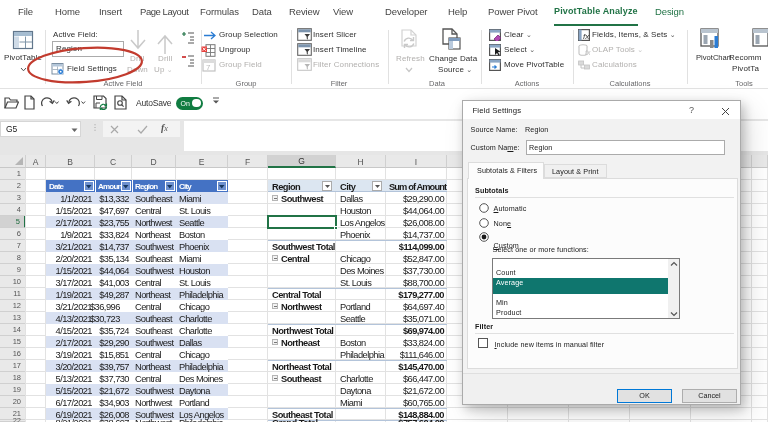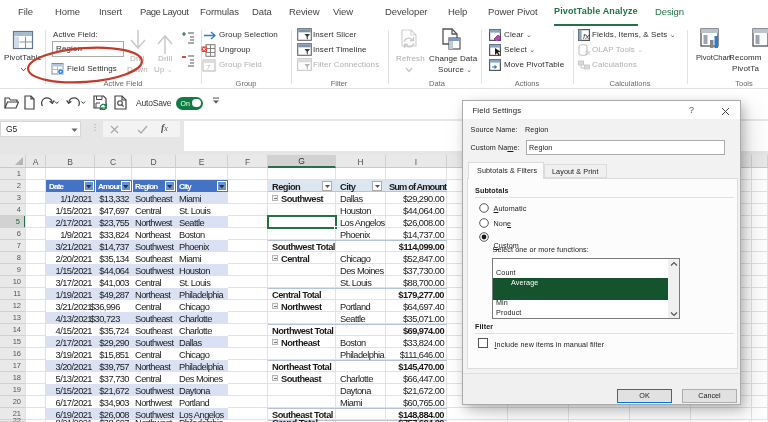--- a/index.html
+++ b/index.html
@@ -590,21 +590,21 @@
     </svg>
     <div class="dt" style="left:30.5px;top:117.5px">Non<u>e</u></div>
 <svg class="ab" style="left:16px;top:131px" width="10" height="10" viewBox="0 0 10 10">
       <circle cx="5" cy="5" r="4.3" fill="#fff" stroke="#555" stroke-width="1"></circle>
       <circle cx="5" cy="5" r="2.4" fill="#1a1a1a"></circle>
     </svg>
     <div class="dt" style="left:30.5px;top:140px"><u>C</u>ustom</div>
 <div class="dt" style="left:29.5px;top:144px">Select one or more functions:</div>
 <div class="ab" style="left:29px;top:156.5px;width:188px;height:61.5px;background:#fff;border:1px solid #7a7a7a"></div>
 <div class="dt" style="left:30px;top:167.35px;width:175px;height:9.85px;color:#1a1a1a;padding-left:3px;line-height:9.85px">Count</div>
-<div class="dt" style="left:30px;top:177.2px;width:175px;height:22px;background:#14532d;color:#fff;padding-left:18px;line-height:9.85px">Average</div>
+<div class="dt" style="left:30px;top:177.2px;width:175px;height:16px;background:#0f766e;color:#fff;padding-left:3px;line-height:9.85px">Average</div>
 <div class="dt" style="left:30px;top:196.9px;width:175px;height:9.85px;color:#1a1a1a;padding-left:3px;line-height:9.85px">Min</div>
 <div class="dt" style="left:30px;top:206.75px;width:175px;height:9.85px;color:#1a1a1a;padding-left:3px;line-height:9.85px">Product</div>
 <div class="ab" style="left:205px;top:157.5px;width:11px;height:59.5px;background:#f0f0f0"></div>
 <svg class="ab" style="left:207px;top:160px" width="8" height="6" viewBox="0 0 8 6">
       <path d="M1 4.5 L4 1.5 L7 4.5" fill="none" stroke="#555" stroke-width="1.2"></path>
     </svg>
 <svg class="ab" style="left:207px;top:210px" width="8" height="6" viewBox="0 0 8 6">
       <path d="M1 1.5 L4 4.5 L7 1.5" fill="none" stroke="#555" stroke-width="1.2"></path>
     </svg>
 <div class="dt b" style="left:12px;top:221px">Filter</div>

